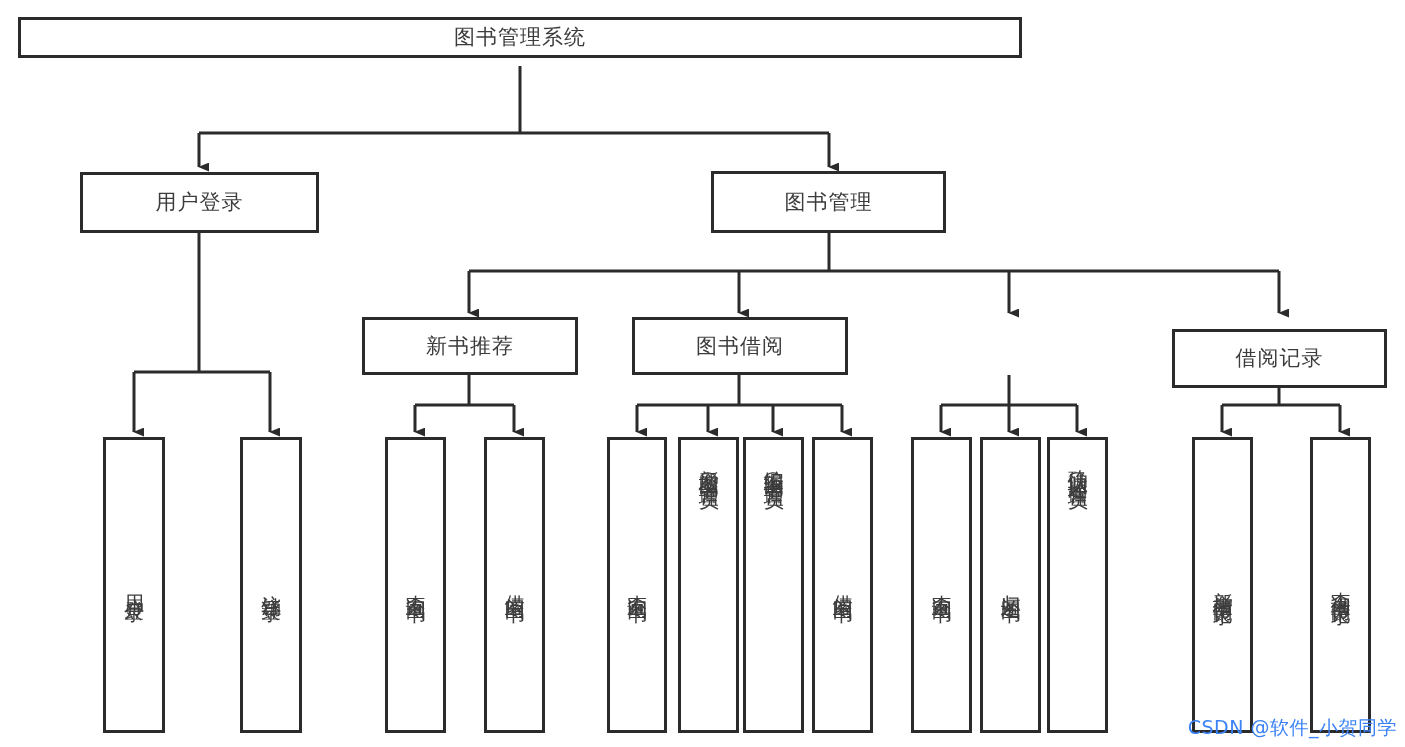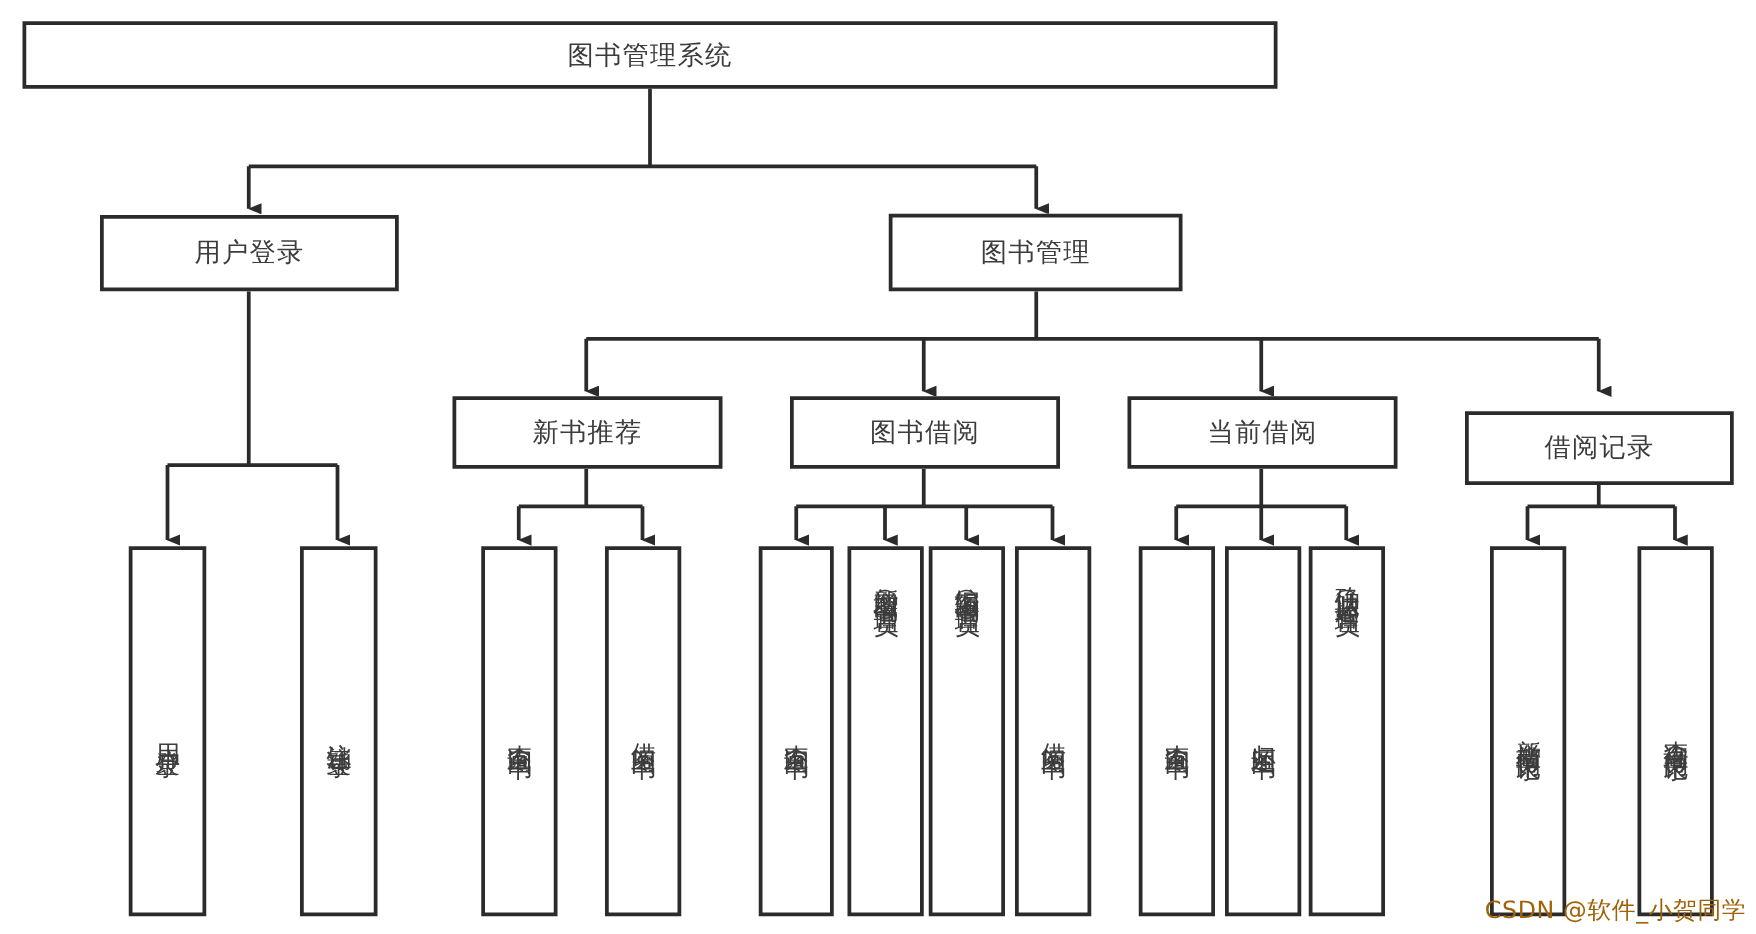--- a/index.html
+++ b/index.html
@@ -66,21 +66,21 @@
   .node.leaf.short {
     align-items: center;
     padding-top: 0;
   }
   
   #watermark {
     position: absolute;
     right: 8px;
     bottom: 6px;
     font-size: 19px;
-    color: #a16207;
+    color: #3b82f6;
     letter-spacing: 0.5px;
     z-index: 6;
     user-select: none;
     white-space: nowrap;
   }
 </style>
 </head>
 <body>
 
 <div id="canvas">
@@ -128,43 +128,40 @@
       <line x1="1009" y1="405" x2="1009" y2="432" marker-end="url(#arrowhead)"></line>
       <line x1="1077" y1="405" x2="1077" y2="432" marker-end="url(#arrowhead)"></line>
 
       <line x1="1279" y1="376" x2="1279" y2="405"></line>
       <line x1="1222" y1="405" x2="1340" y2="405"></line>
       <line x1="1222" y1="405" x2="1222" y2="432" marker-end="url(#arrowhead)"></line>
       <line x1="1340" y1="405" x2="1340" y2="432" marker-end="url(#arrowhead)"></line>
     </g>
   </svg>
 
-  <div class="node root" style="left:18px; top:17px; width:1004px; height:54px;justify-content:center;">
+  <div class="node root" style="left:18px; top:17px; width:1004px; height:41px;justify-content:center;">
     <span class="node-label">图书管理系统</span>
   </div>
 
   <div class="node" style="left:80px; top:172px; width:239px; height:61px;">
     <span class="node-label">用户登录</span>
   </div>
 
   <div class="node" style="left:711px; top:171px; width:235px; height:62px;text-align:center;">
     <span class="node-label">图书管理</span>
   </div>
 
   <div class="node" style="left:362px; top:317px; width:216px; height:58px;text-align:center;">
     <span class="node-label">新书推荐</span>
   </div>
 
   <div class="node" style="left:632px; top:317px; width:216px; height:58px;font-family:Liberation Serif, serif;">
     <span class="node-label">图书借阅</span>
   </div>
 
-  <div class="node" style="left:902px; top:317px; width:216px; height:58px;">
-    <span class="node-label">当前借阅</span>
-  </div>
 
   <div class="node" style="left:1172px; top:329px; width:215px; height:59px;">
     <span class="node-label">借阅记录</span>
   </div>
 
   <div class="node leaf short" style="left:103px; top:437px; width:62px; height:296px;">
     <span class="node-label">用户登录</span>
   </div>
 
   <div class="node leaf short" style="left:240px; top:437px; width:62px; height:296px;">

